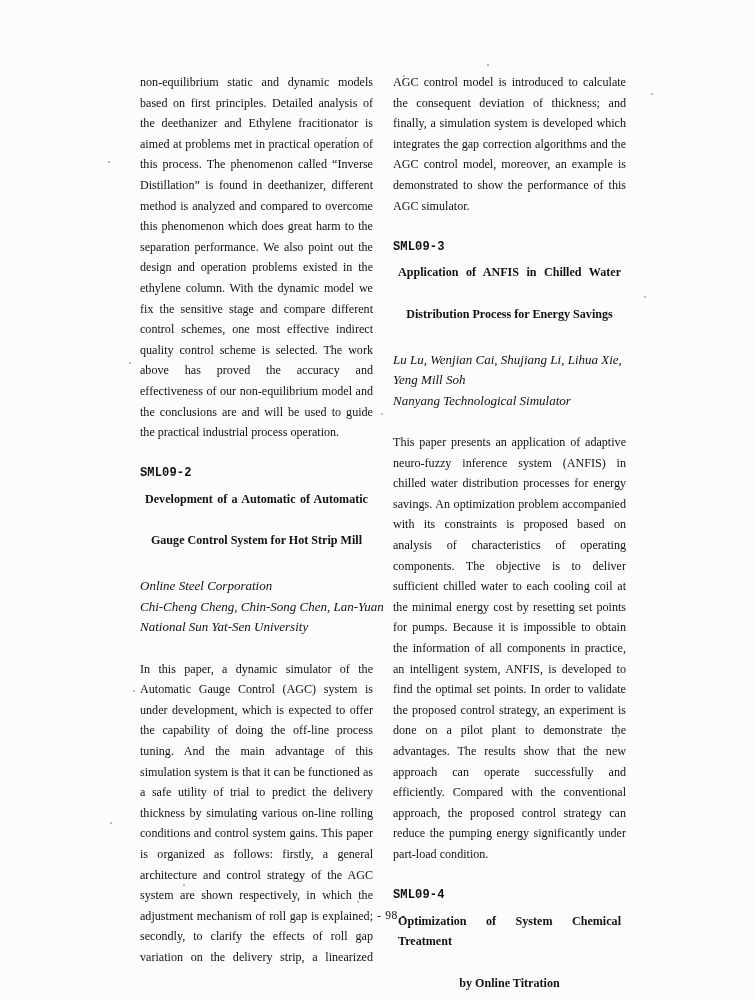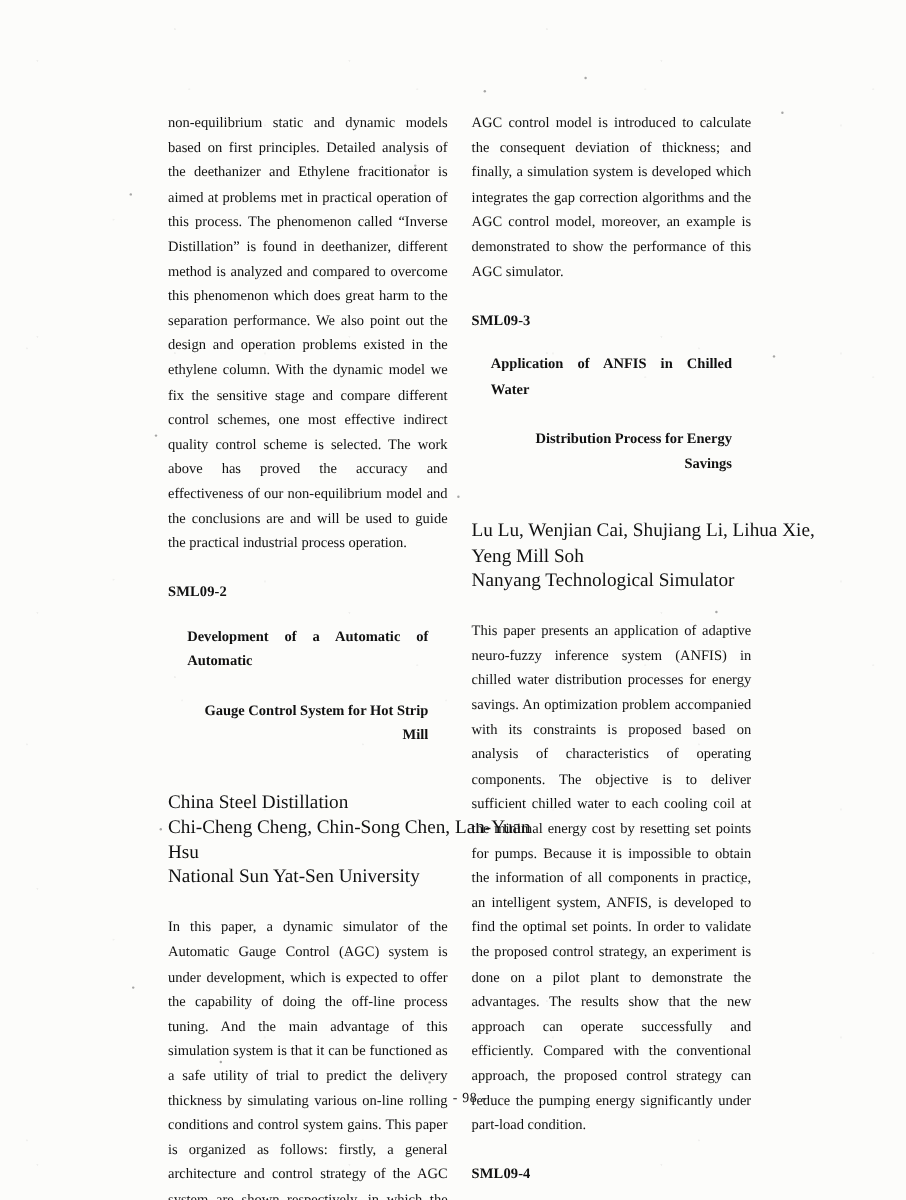--- a/index.html
+++ b/index.html
@@ -38,21 +38,21 @@
     position: absolute;
     background: #5d5d5d;
     border-radius: 50%;
     opacity: .55;
   }
 
   
   #columns {
     position: absolute;
     left: 140px;
-    top: 92px;
+    top: 72px;
     width: 486px;
     height: 790px;
   }
   .col {
     position: absolute;
     top: 0;
     width: 233px;
     font-size: 12.1px;
     line-height: 20.6px;
     text-align: justify;
@@ -68,46 +68,48 @@
   }
 
   .gap-block { height: 20.6px; }
 
   h2.section-id {
     margin: 0;
     font-size: 12.1px;
     line-height: 20.6px;
     font-weight: bold;
     letter-spacing: .1px;
+    font-family: Liberation Mono, monospace;
   }
   h3.section-title {
-    margin: 16px;
+    margin: 5px;
     font-size: 12.1px;
     line-height: 20.6px;
     font-weight: bold;
     text-align: justify;
     text-justify: inter-word;
   }
   
   h3.section-title > span.jline {
     display: block;
     text-align: justify;
   }
   h3.section-title > span.jline::after {
     content: "";
     display: inline-block;
     width: 100%;
   }
   h3.section-title > span.lastline {
     display: block;
-    text-align: right;
+    text-align: center;
   }
 
   .authors {
-    font-size: 16px;
+    font-style: italic;
+    font-size: 13px;
     line-height: 20.6px;
   }
   .authors div { white-space: nowrap; }
 
   
   .author-row {
     display: flex;
     font-style: italic;
     line-height: 20.6px;
   }
@@ -167,23 +169,22 @@
       <h2 class="section-id">SML09-2</h2>
 
       <h3 class="section-title">
         <span class="jline">Development of a Automatic of Automatic</span>
         <span class="lastline">Gauge Control System for Hot Strip Mill</span>
       </h3>
 
       <div class="gap-block"></div>
 
       <div class="authors">
-        <div>China Steel Distillation</div>
+        <div>Online Steel Corporation</div>
         <div>Chi-Cheng Cheng, Chin-Song Chen, Lan-Yuan</div>
-        <div>Hsu</div>
         <div>National Sun Yat-Sen University</div>
       </div>
 
       <div class="gap-block"></div>
 
       <p class="body stretch">In this paper, a dynamic simulator of the Automatic Gauge Control (AGC) system is under development, which is expected to offer the capability of doing the off-line process tuning. And the main advantage of this simulation system is that it can be functioned as a safe utility of trial to predict the delivery thickness by simulating various on-line rolling conditions and control system gains. This paper is organized as follows: firstly, a general architecture and control strategy of the AGC system are shown respectively, in which the adjustment mechanism of roll gap is explained; secondly, to clarify the effects of roll gap variation on the delivery strip, a linearized</p>
 
     </div>
 
     <div class="col right">

